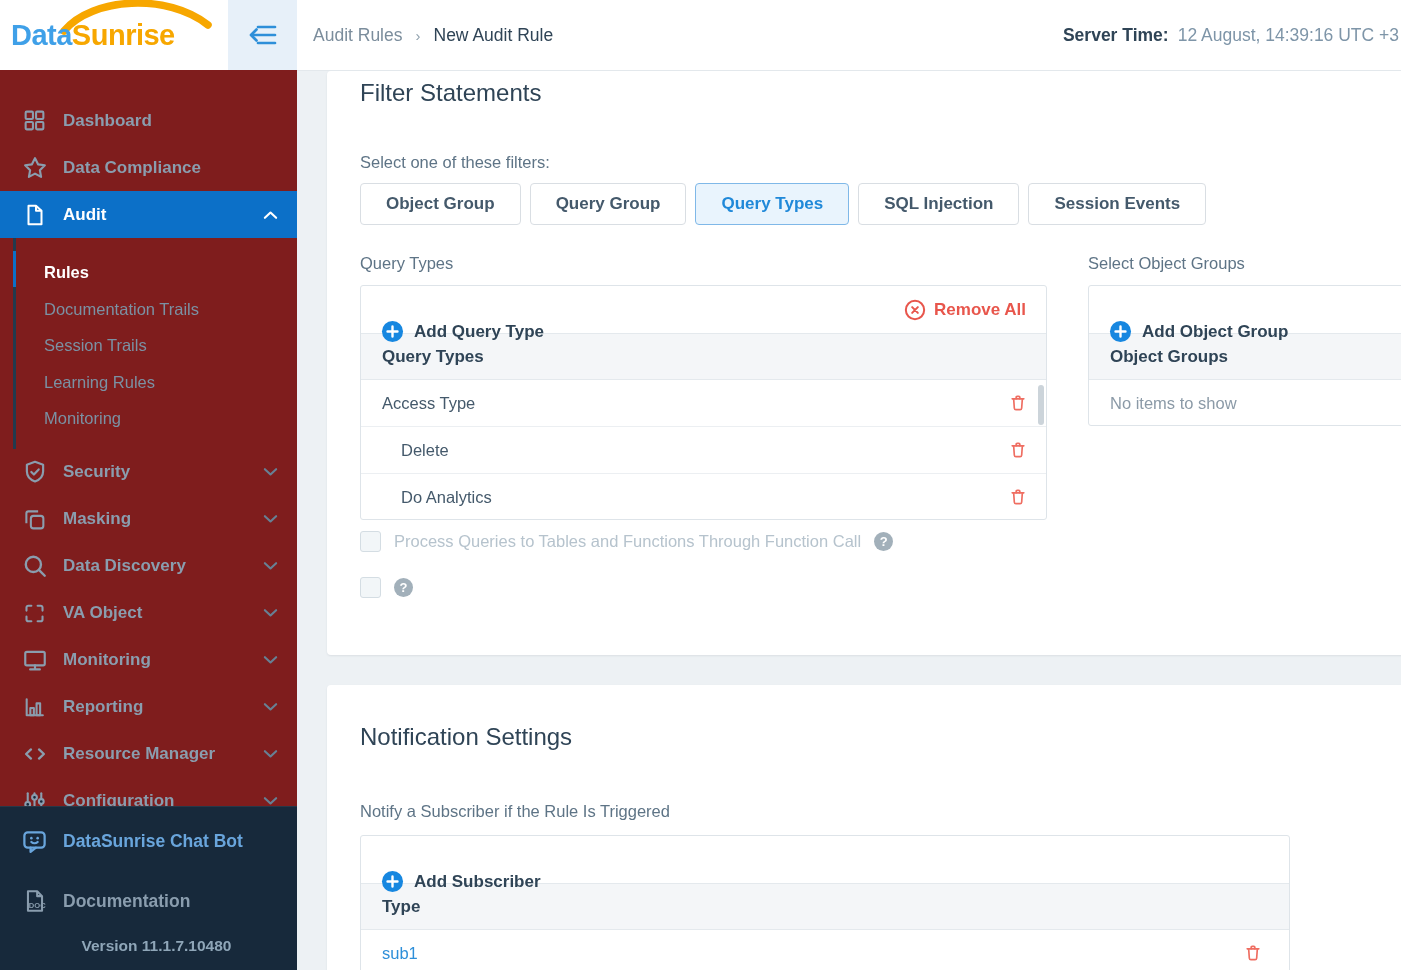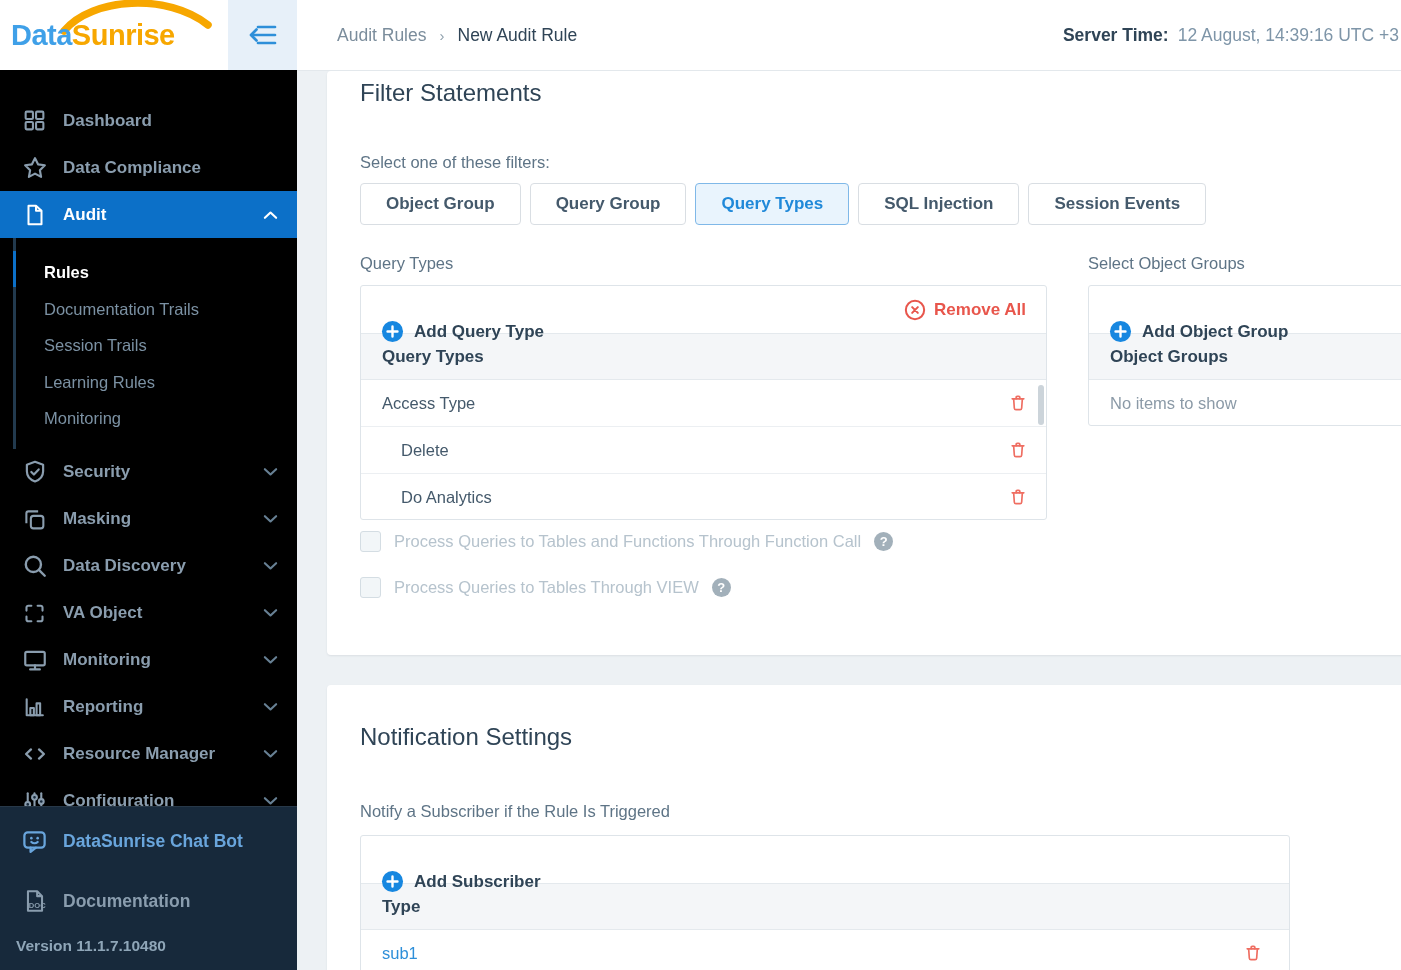--- a/index.html
+++ b/index.html
@@ -5,21 +5,21 @@
   html,body{margin:0;padding:0;}
   body{
     width:1401px;height:970px;overflow:hidden;position:relative;
     background:#edf1f4;
     font-family:"Liberation Sans","DejaVu Sans",sans-serif;
     -webkit-font-smoothing:antialiased;
   }
   svg{display:block;}
 
   
-  .sidebar{position:absolute;left:0;top:0;width:297px;height:970px;background:#000000;z-index:6;}
+  .sidebar{position:absolute;left:0;top:0;width:297px;height:970px;background:#7f1d1d;z-index:6;}
   .logo-bar{display:flex;height:70px;}
   .logo{width:225px;background:#fff;display:flex;align-items:center;padding-left:11px;position:relative;cursor:pointer;}
   .logo-text{font-size:29px;font-weight:bold;letter-spacing:-0.5px;position:relative;white-space:nowrap;}
   .logo-data{color:#3fa0e8;}
   .logo-sunrise{color:#f7a700;}
   .logo-arc{position:absolute;left:58px;top:-7px;pointer-events:none;}
   .collapse-btn{width:72px;background:#e7f0f9;display:flex;align-items:center;justify-content:center;cursor:pointer;}
 
   .menu{padding-top:27px;}
   .mi{height:47px;display:flex;align-items:center;padding:0 18px 0 21px;color:#8a9dae;
@@ -35,26 +35,26 @@
   .submenu .line-active{position:absolute;left:13px;top:13px;height:36px;width:3px;background:#0c70c8;}
   .smi{height:36.5px;line-height:36.5px;padding-left:44px;font-size:16.5px;color:#7b91a3;cursor:pointer;white-space:nowrap;}
   .smi.active{color:#fff;font-weight:bold;}
 
   .sb-bottom{position:absolute;left:0;right:0;bottom:0;background:#17293b;
              border-top:1px solid rgba(255,255,255,0.07);padding-top:4px;}
   .sb-item{height:60px;display:flex;align-items:center;padding-left:21px;font-size:17.5px;font-weight:bold;cursor:pointer;white-space:nowrap;}
   .sb-item .mic{margin-right:15px;}
   .chatbot{color:#69a5dc;}
   .docs{color:#8a9dae;}
-  .version{padding:6px 0 15px 16px;color:#8fa6b8;font-weight:bold;font-size:15.5px;}
+  .version{padding:6px 0 15px 16px;color:#8fa6b8;font-weight:bold;font-size:15.5px;text-align:center;}
 
   
   .topbar{position:absolute;left:297px;top:0;right:0;height:70px;background:#fff;
           border-bottom:1px solid #e3e8ec;display:flex;align-items:center;z-index:5;}
-  .breadcrumb{padding-left:40px;font-size:17.5px;display:flex;gap:13px;align-items:center;}
+  .breadcrumb{padding-left:16px;font-size:17.5px;display:flex;gap:13px;align-items:center;}
   .bc-link{color:#7b8d9c;cursor:pointer;}
   .bc-sep{color:#8fa0ad;font-size:15px;}
   .bc-current{color:#2f4456;}
   .server-time{margin-left:auto;padding-right:2px;font-size:17.5px;white-space:nowrap;}
   .st-label{color:#2f4456;font-weight:bold;margin-right:9px;}
   .st-value{color:#7e95a8;}
 
   
   .main{position:absolute;left:297px;top:70px;right:0;bottom:0;background:#edf1f4;overflow:hidden;}
   .card{position:absolute;background:#fff;border-radius:4px;box-shadow:0 1px 2px rgba(30,50,70,0.09);}
@@ -451,21 +451,20 @@
       </div>
     </div>
 
     <div class="cb-row first">
       <span class="cb-box"></span>
       <span class="cb-label">Process Queries to Tables and Functions Through Function Call</span>
       <span class="qicon">?</span>
     </div>
     <div class="cb-row second">
       <span class="cb-box"></span>
-      <span class="cb-label">Process Queries to Tables Through VIEW</span>
       <span class="qicon">?</span>
     </div>
   </div>
 
   <div class="card card2">
     <div class="sec-title" style="top:38px;">Notification Settings</div>
     <div class="hint" style="top:117px;">Notify a Subscriber if the Rule Is Triggered</div>
 
     <div class="panel sub-panel">
       <div class="ptoolbar">

